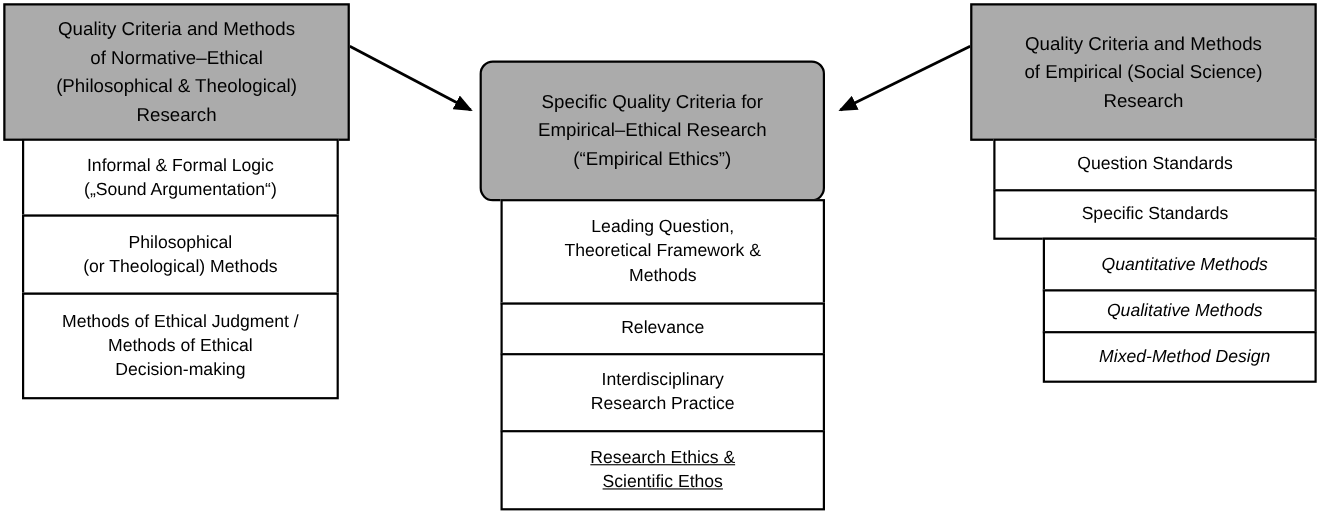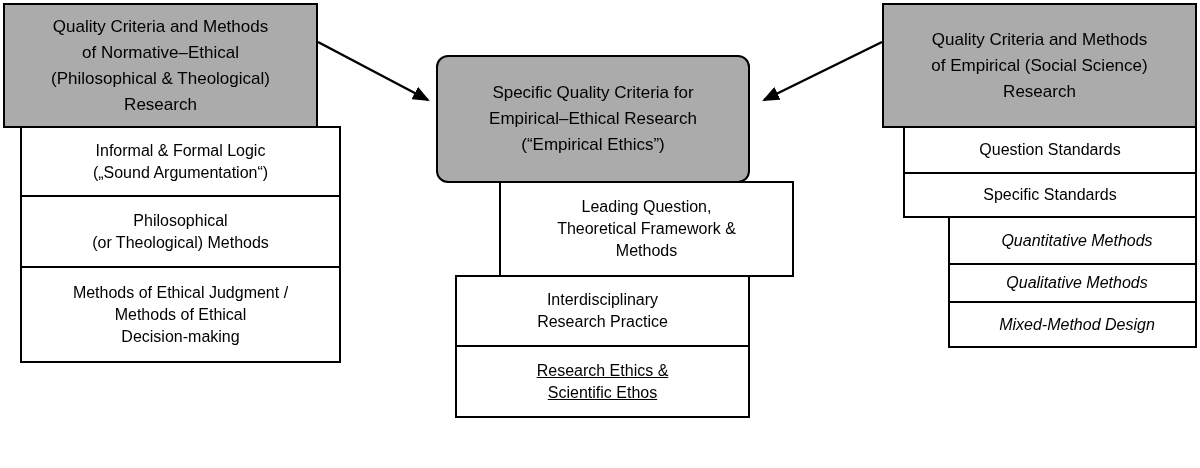--- a/index.html
+++ b/index.html
@@ -43,37 +43,38 @@
       </marker>
     </defs>
     <line x1="318" y1="42" x2="428" y2="100" stroke="#000000" stroke-width="2.5" marker-end="url(#ah)"></line>
     <line x1="882" y1="42" x2="764" y2="100" stroke="#000000" stroke-width="2.5" marker-end="url(#ah)"></line>
   </svg>
 
   <div class="box gray header abs" style="left:3px; top:3px; width:315px; height:125px;">Quality Criteria and Methods
 of Normative–Ethical
 (Philosophical &amp; Theological)
 Research</div>
-  <div class="stack" style="left:20px; top:126px; width:321px;">
+  <div class="stack" style="left:20px; top:126px; width:288px;">
     <div class="box white" style="height:71px;">Informal &amp; Formal Logic
 („Sound Argumentation“)</div>
     <div class="box white" style="height:73px;">Philosophical
 (or Theological) Methods</div>
     <div class="box white" style="height:97px;">Methods of Ethical Judgment /
 Methods of Ethical
 Decision-making</div>
   </div>
 
   <div class="box gray header abs" style="left:436px; top:55px; width:314px; height:128px;border-radius:12px;">Specific Quality Criteria for
 Empirical–Ethical Research
 (“Empirical Ethics”)</div>
   <div class="stack" style="left:455px; top:181px; width:295px;">
-    <div class="box white" style="height:96px;margin-left:44px;">Leading Question,
+    <div class="box white" style="height:96px;">Leading Question,
 Theoretical Framework &amp;
 Methods</div>
+    <div class="box white" style="height:48px;">Relevance</div>
     <div class="box white" style="height:72px;">Interdisciplinary
 Research Practice</div>
     <div class="box white" style="height:73px;text-decoration:underline;">Research Ethics &amp;
 Scientific Ethos</div>
   </div>
 
   <div class="box gray header abs" style="left:882px; top:3px; width:315px; height:125px;">Quality Criteria and Methods
 of Empirical (Social Science)
 Research</div>
   <div class="stack" style="left:903px; top:126px; width:294px;">

